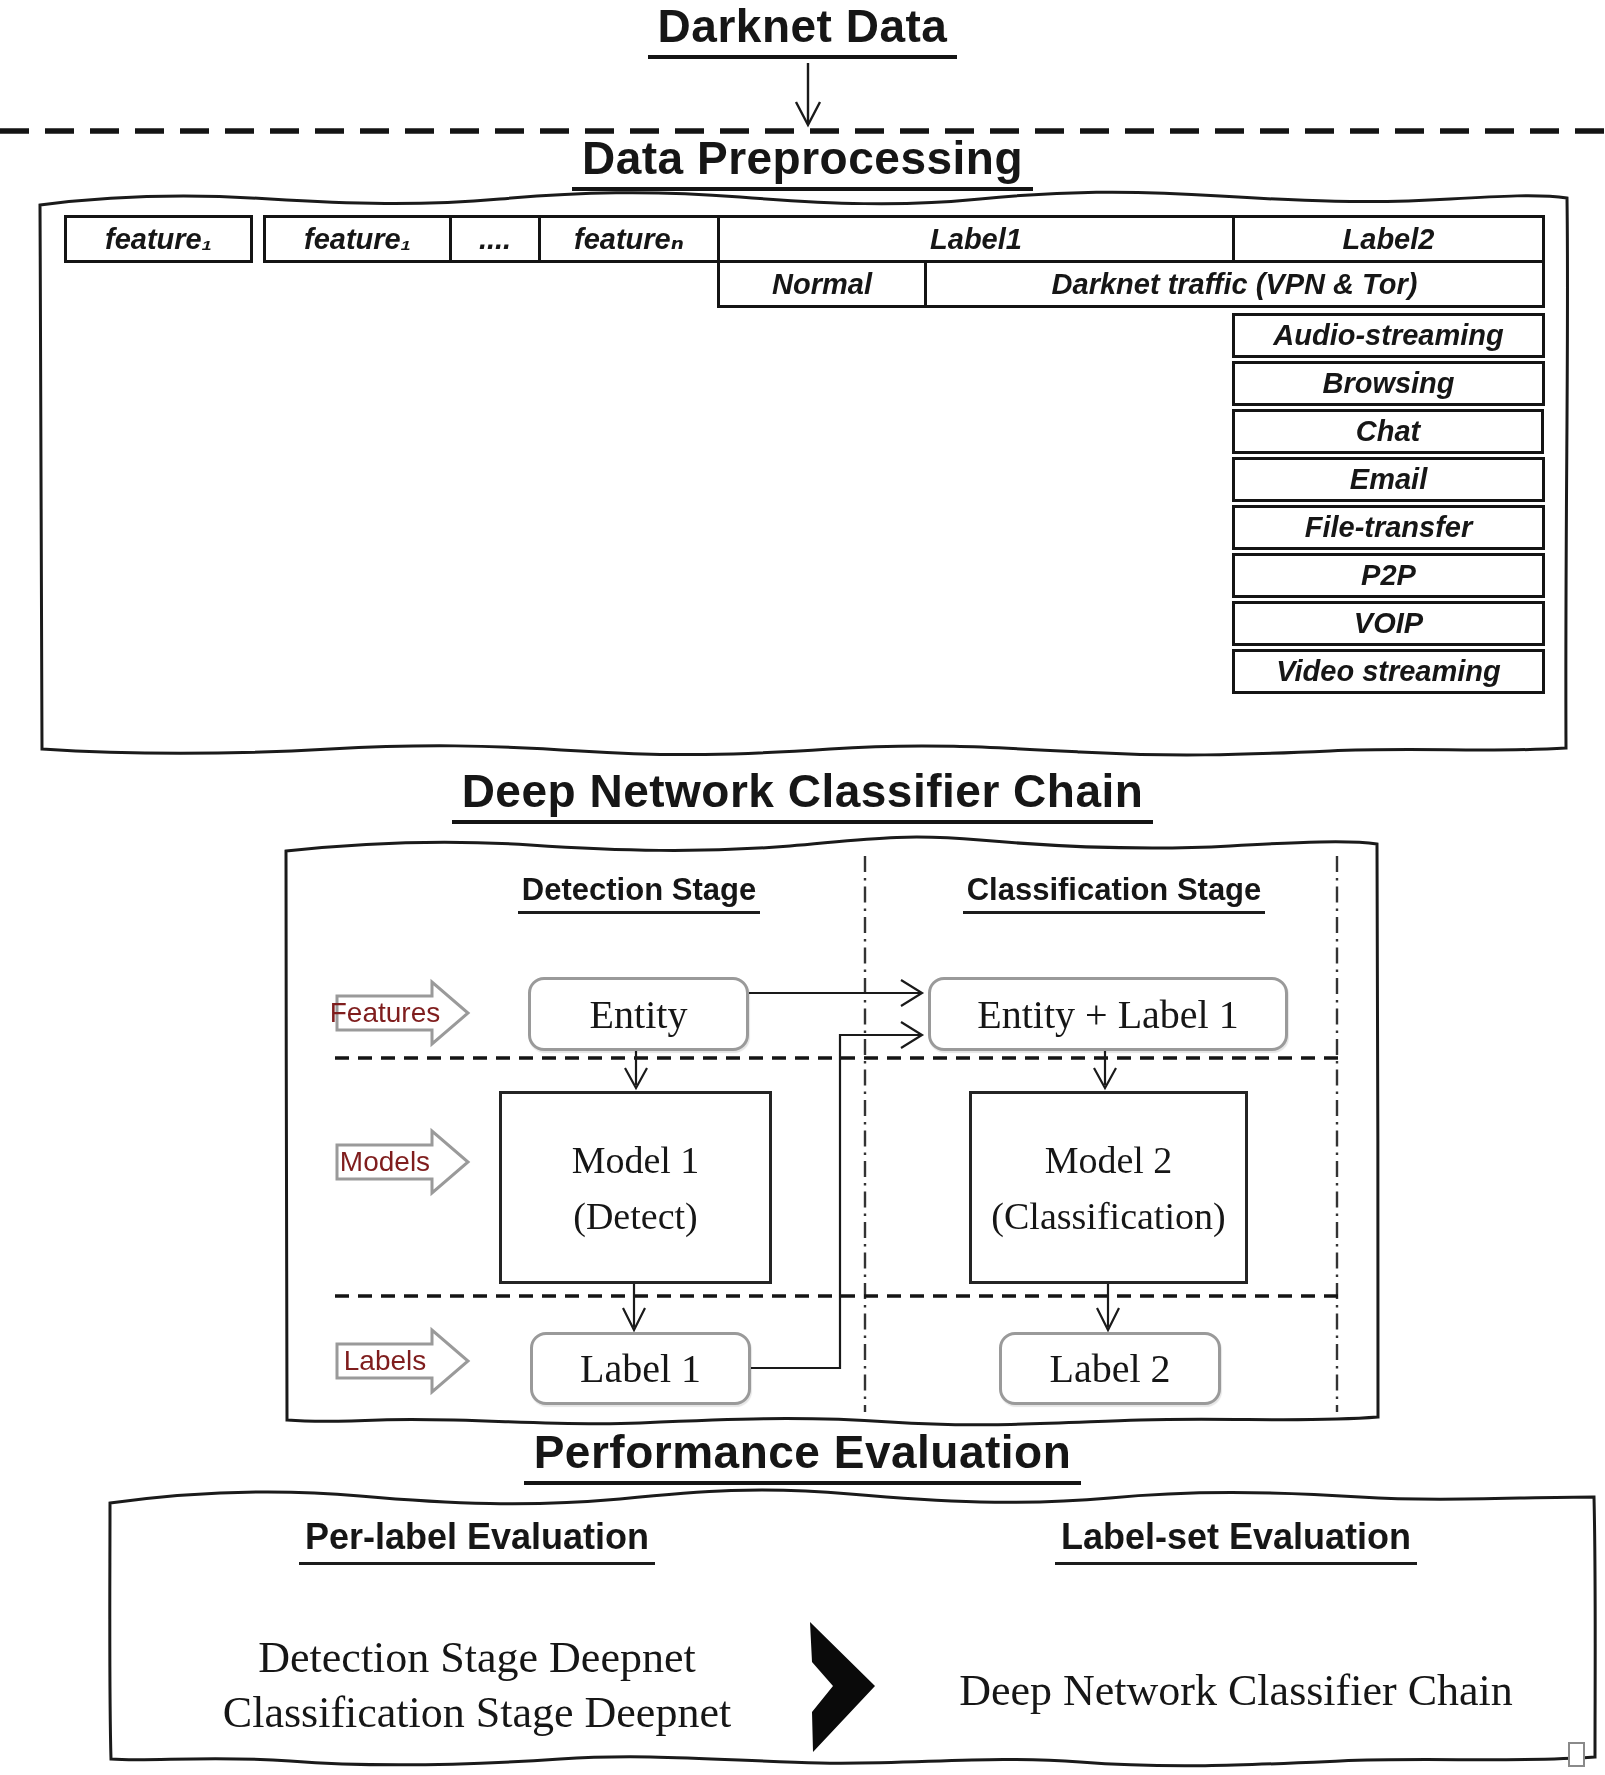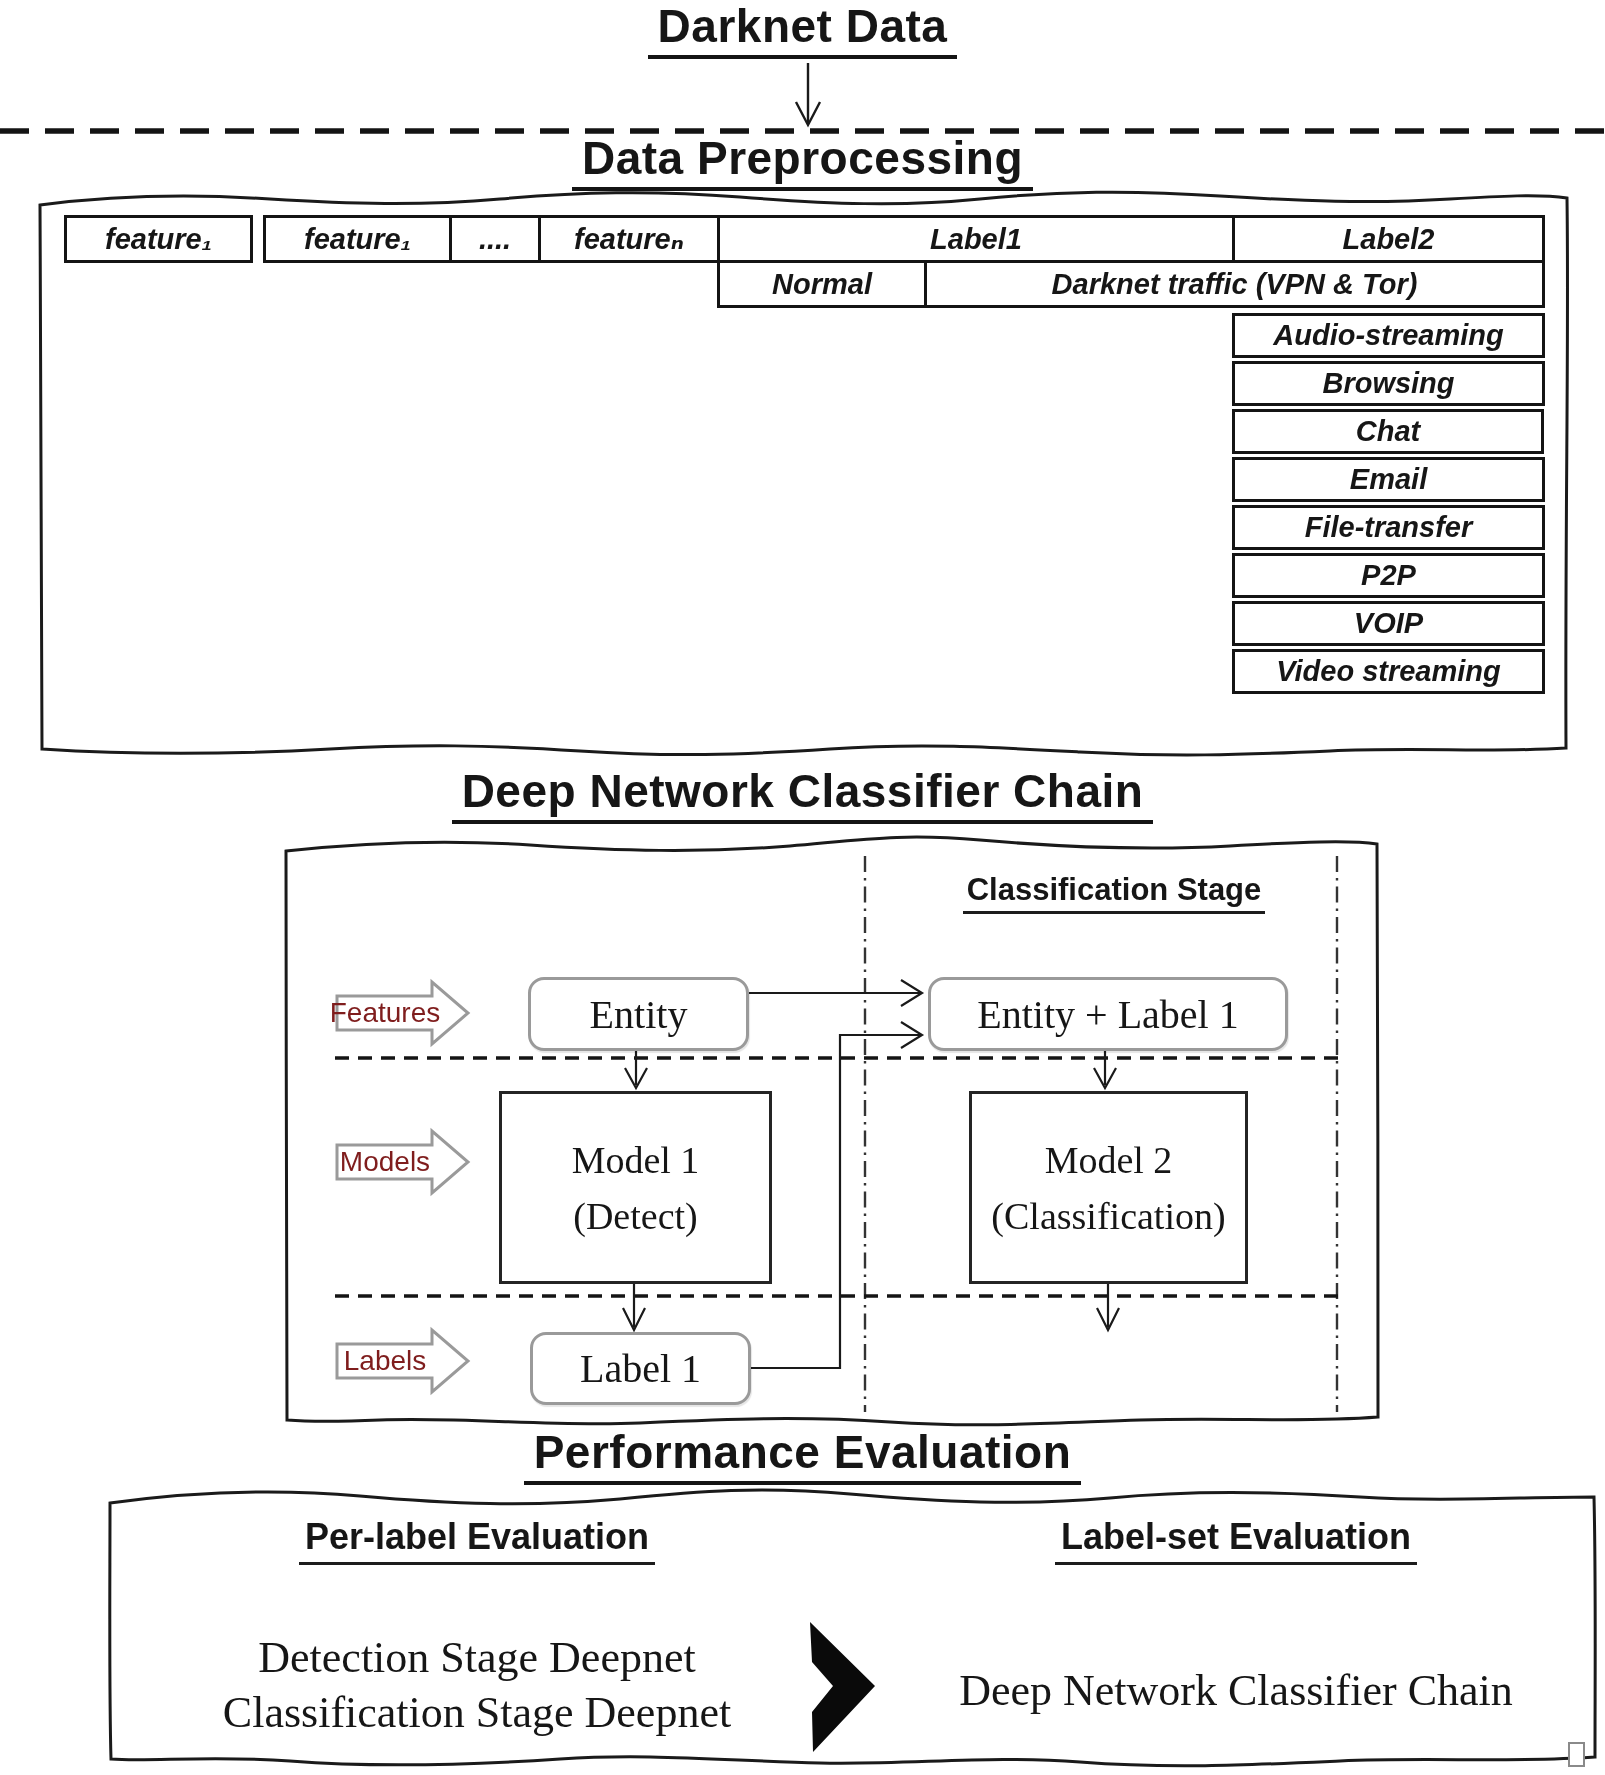--- a/index.html
+++ b/index.html
@@ -168,20 +168,23 @@
   <div class="cell" style="left:1232px;top:457px;width:313px;height:45px;">Email</div>
   <div class="cell" style="left:1232px;top:505px;width:313px;height:45px;">File-transfer</div>
   <div class="cell" style="left:1232px;top:553px;width:313px;height:45px;">P2P</div>
   <div class="cell" style="left:1232px;top:601px;width:313px;height:45px;font-style:italic;">VOIP</div>
   <div class="cell" style="left:1232px;top:649px;width:313px;height:45px;">Video streaming</div>
 
   <div class="t-wrap" style="top:767px;">
     <span class="big-title">Deep Network Classifier Chain</span>
   </div>
 
+  <div class="stage-head" style="left:439px;top:872px;">
+    <span>Detection Stage</span>
+  </div>
   <div class="stage-head" style="left:914px;top:872px;">
     <span>Classification Stage</span>
   </div>
 
   <div class="flow-label" style="left:337px;top:996px;width:96px;height:34px;">Features</div>
   <div class="flow-label" style="left:337px;top:1145px;width:96px;height:34px;">Models</div>
   <div class="flow-label" style="left:337px;top:1344px;width:96px;height:34px;">Labels</div>
 
   <div class="rbox" style="left:528px;top:977px;width:221px;height:74px;">Entity</div>
   <div class="rbox" style="left:928px;top:977px;width:360px;height:74px;">Entity + Label 1</div>
@@ -189,20 +192,21 @@
   <div class="mbox" style="left:499px;top:1091px;width:273px;height:193px;">
     <span>Model 1</span>
     <span>(Detect)</span>
   </div>
   <div class="mbox" style="left:969px;top:1091px;width:279px;height:193px;">
     <span>Model 2</span>
     <span>(Classification)</span>
   </div>
 
   <div class="rbox" style="left:530px;top:1332px;width:221px;height:73px;">Label 1</div>
+  <div class="rbox" style="left:999px;top:1332px;width:222px;height:73px;">Label 2</div>
 
   <div class="t-wrap" style="top:1428px;">
     <span class="big-title">Performance Evaluation</span>
   </div>
 
   <div class="eval-head" style="left:267px;top:1516px;">
     <span>Per-label Evaluation</span>
   </div>
   <div class="eval-head" style="left:1026px;top:1516px;">
     <span>Label-set Evaluation</span>

